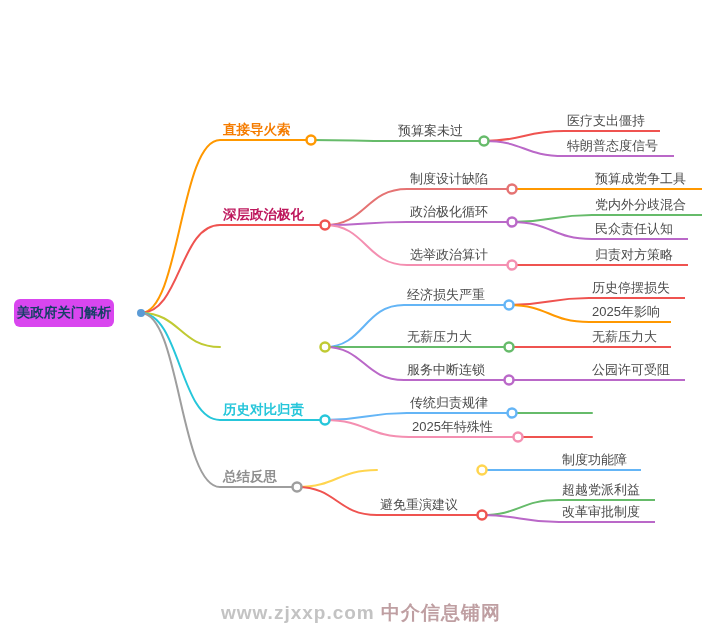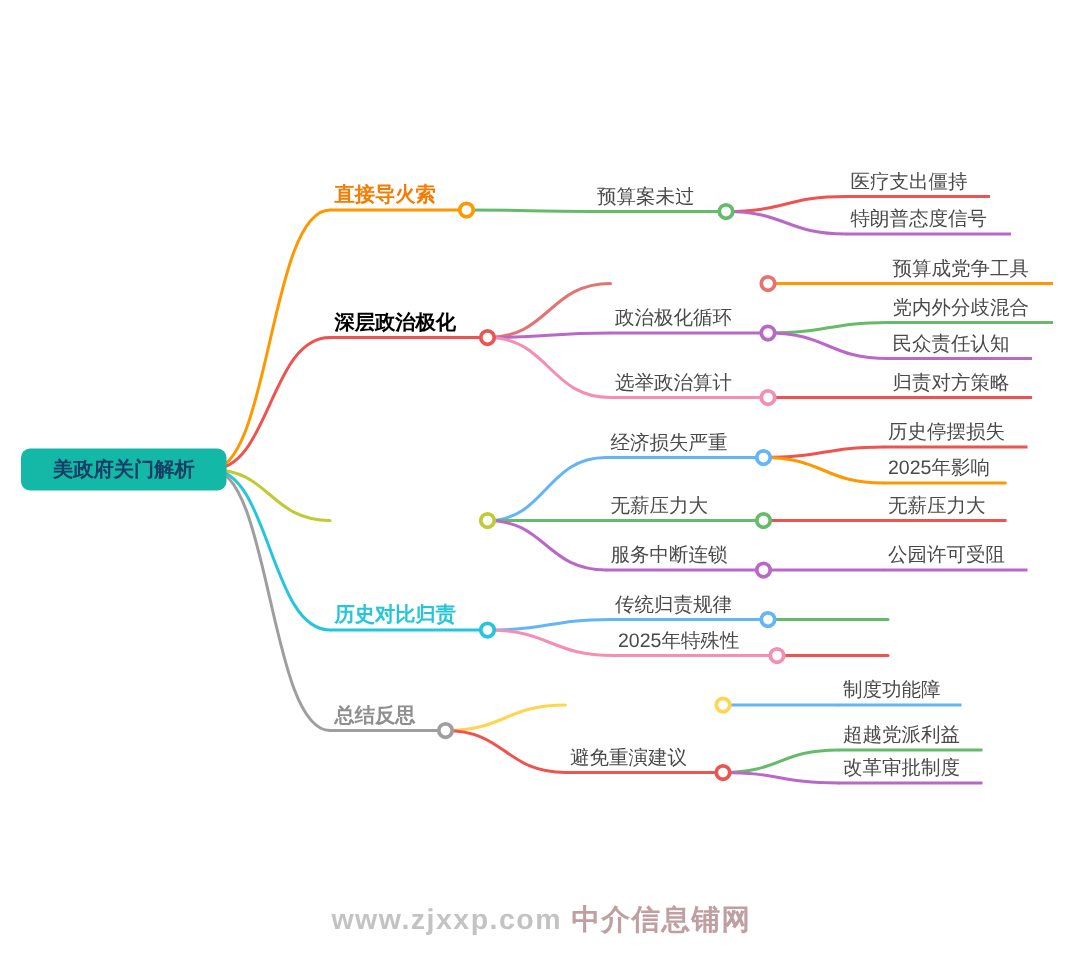--- a/index.html
+++ b/index.html
@@ -6,27 +6,27 @@
   body{font-family:"Liberation Sans","DejaVu Sans",sans-serif;}
   .canvas{position:relative;width:722px;height:637px;background:#ffffff;overflow:hidden;}
   svg.links{position:absolute;left:0;top:0;}
   .node{
     position:absolute;height:20px;line-height:18px;font-size:13px;
     border-bottom:2px solid #999;padding:0 3px;box-sizing:border-box;
     white-space:nowrap;cursor:pointer;color:#4a4a4a;font-weight:500;
   }
   .lv1{font-weight:700;font-size:13.5px;}
   .root-node{
-    position:absolute;left:14px;top:299px;width:137px;height:28px;
-    background:#14b8a6;color:#163f66;border-radius:6px;
+    position:absolute;left:14px;top:299px;width:100px;height:28px;
+    background:#d946ef;color:#163f66;border-radius:6px;
     display:flex;align-items:center;justify-content:center;
     font-size:13.5px;font-weight:700;cursor:pointer;
   }
   
-  .t-orange{color:#f57c00}.t-red{color:#000000}.t-lime{color:#9aa41f}
+  .t-orange{color:#f57c00}.t-red{color:#be185d}.t-lime{color:#9aa41f}
   .t-cyan{color:#26c6da}.t-gray{color:#8f8f8f}
   
   .u-orange{border-bottom-color:#ff9800}
   .u-red{border-bottom-color:#ef5350}
   .u-lred{border-bottom-color:#e57373}
   .u-green{border-bottom-color:#66bb6a}
   .u-purple{border-bottom-color:#ba68c8}
   .u-pink{border-bottom-color:#f48fb1}
   .u-blue{border-bottom-color:#64b5f6}
   .u-lime{border-bottom-color:#c0ca33}
@@ -104,20 +104,21 @@
   </svg>
 
   <div class="root-node">美政府关门解析</div>
 
   <div class="node lv1 t-orange u-orange" style="left:220px;top:121px;width:86px">直接导火索</div>
   <div class="node lv1 t-red u-red" style="left:220px;top:206px;width:100px">深层政治极化</div>
   <div class="node lv1 t-cyan u-cyan" style="left:220px;top:401px;width:100px">历史对比归责</div>
   <div class="node lv1 t-gray u-gray" style="left:220px;top:468px;width:72px">总结反思</div>
 
   <div class="node u-green" style="left:395px;top:122px;width:84px">预算案未过</div>
+  <div class="node u-lred" style="left:407px;top:170px;width:100px">制度设计缺陷</div>
   <div class="node u-pink" style="left:407px;top:246px;width:100px">选举政治算计</div>
   <div class="node u-purple" style="left:407px;top:203px;width:100px">政治极化循环</div>
   <div class="node u-blue" style="left:404px;top:286px;width:100px">经济损失严重</div>
   <div class="node u-green" style="left:404px;top:328px;width:100px">无薪压力大</div>
   <div class="node u-purple" style="left:404px;top:361px;width:100px">服务中断连锁</div>
   <div class="node u-blue" style="left:407px;top:394px;width:100px">传统归责规律</div>
   <div class="node u-pink" style="left:409px;top:418px;width:104px">2025年特殊性</div>
   <div class="node u-red" style="left:377px;top:496px;width:100px">避免重演建议</div>
 
   <div class="node u-red" style="left:564px;top:112px;width:96px">医疗支出僵持</div>

